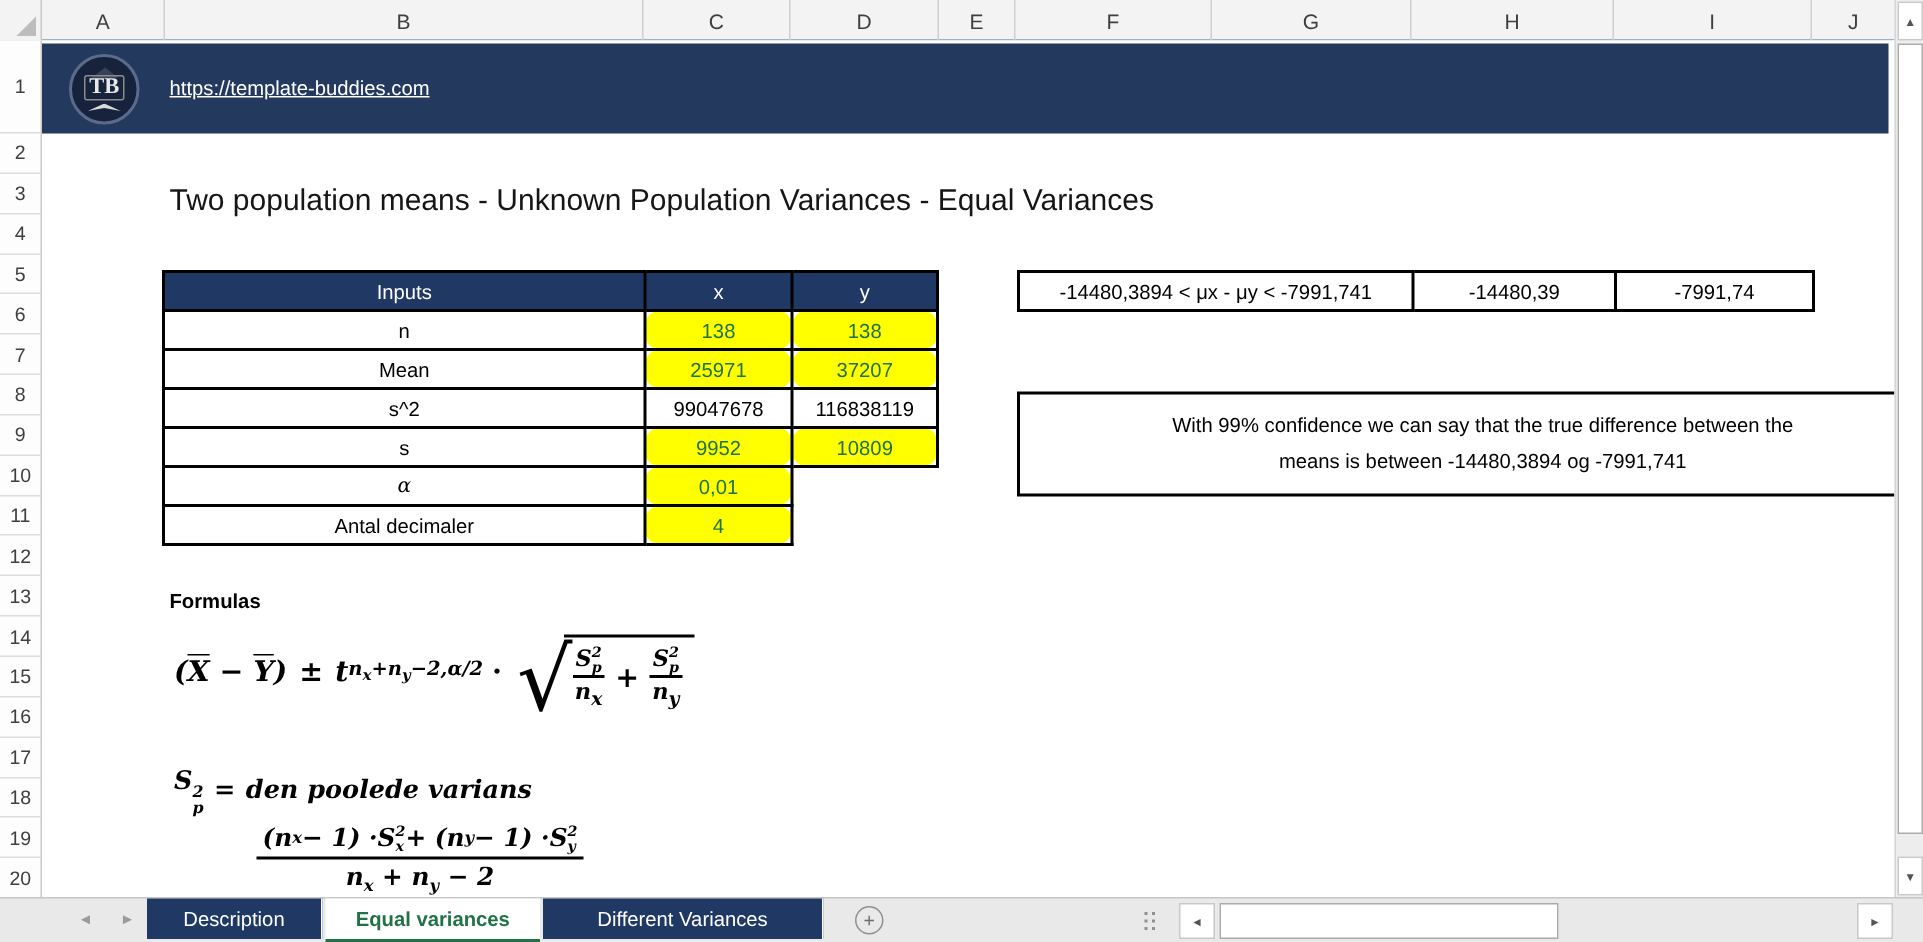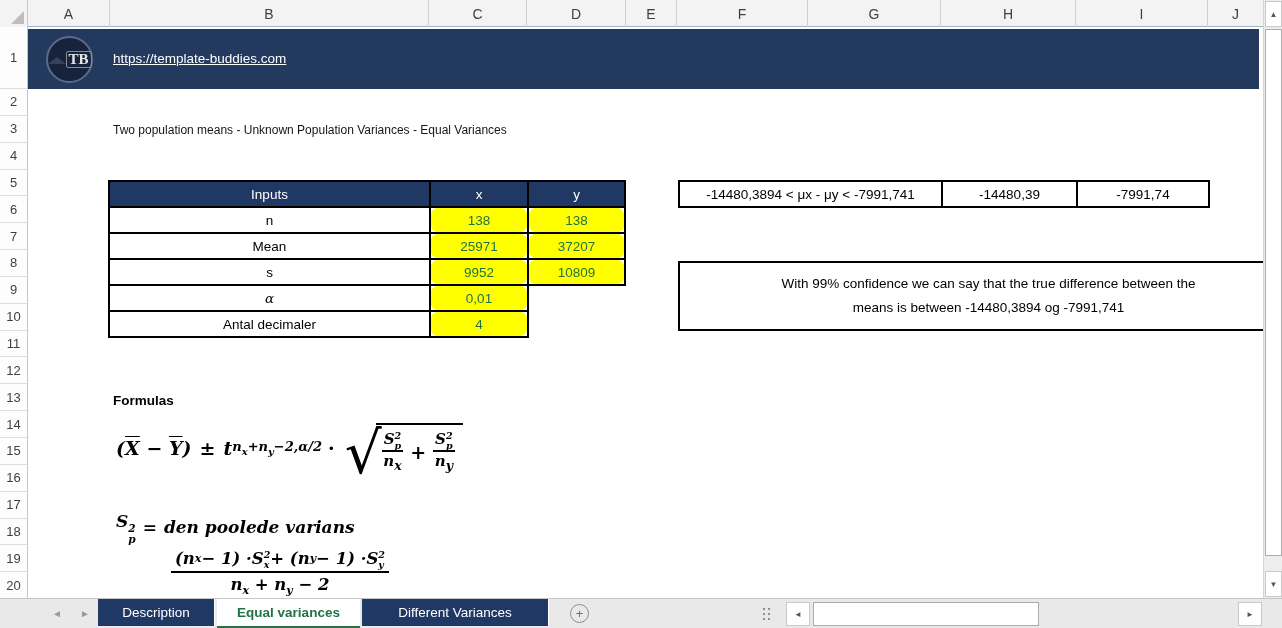--- a/index.html
+++ b/index.html
@@ -23,31 +23,31 @@
     font-size:13px; color:#3F3F3F; border-bottom:1px solid #DCDCDC; }
   .row-h.r1 { flex:0 0 62px; }
 
   
   .sheet { position:absolute; left:28px; top:27px; width:1235px; height:571px; background:#fff; overflow:hidden; }
 
   .banner { position:absolute; left:0; top:2px; width:1231px; height:60px; background:#24395E;
     display:flex; align-items:center; }
   .logo { position:absolute; left:18px; top:7px; width:47px; height:47px; border-radius:50%;
     background:#17233C; border:2px solid #5A6B8C; display:flex; align-items:center; justify-content:center;
-    flex-direction:row; }
+    flex-direction:column; }
   .logo .cap { width:0; height:0; border-left:9px solid transparent; border-right:9px solid transparent;
     border-bottom:7px solid #39415A; margin-bottom:-2px; }
   .logo .tb { color:#E8E8E8; font-family:"Liberation Serif", serif; font-weight:bold; font-size:15px;
     letter-spacing:0; line-height:1; border:1px solid #8B8B8B; padding:0 2px; border-radius:2px; }
   .logo .book { width:22px; height:5px; margin-top:2px; background:#D8D8D8;
     clip-path:polygon(0 100%, 50% 0, 100% 100%, 50% 60%); }
   .banner a { position:absolute; left:85px; top:22px; color:#FFFFFF; font-size:13.5px;
     text-decoration:underline; }
 
-  .page-title { position:absolute; left:85px; top:96px; font-size:12px; color:#161616; letter-spacing:0;text-align:center; }
+  .page-title { position:absolute; left:85px; top:96px; font-size:20px; color:#161616; letter-spacing:0;text-align:center; }
 
   
   table { border-collapse:collapse; }
   .inputs { position:absolute; left:80px; top:153px; }
   .inputs td { border:2px solid #000; height:26px; text-align:center; font-size:13.5px; color:#000;margin-top:43px; }
   .inputs .lab { width:321px; }
   .inputs .cx { width:98px; }
   .inputs .cy { width:97px; }
   .inputs tr.hdr td { background:#1F3864; color:#FFFFFF; border-color:#000; }
   td.yel { background:#FFFF00; color:#1F7245;border-radius:10px; }
@@ -196,20 +196,25 @@
       </tr>
       <tr>
         <td class="lab">n</td>
         <td class="cx yel">138</td>
         <td class="cy yel">138</td>
       </tr>
       <tr>
         <td class="lab">Mean</td>
         <td class="cx yel">25971</td>
         <td class="cy yel">37207</td>
+      </tr>
+      <tr>
+        <td class="lab">s^2</td>
+        <td class="cx">99047678</td>
+        <td class="cy">116838119</td>
       </tr>
       <tr>
         <td class="lab">s</td>
         <td class="cx yel">9952</td>
         <td class="cy yel">10809</td>
       </tr>
       <tr>
         <td class="lab alpha">α</td>
         <td class="cx yel">0,01</td>
         <td class="cy noborder"></td>

